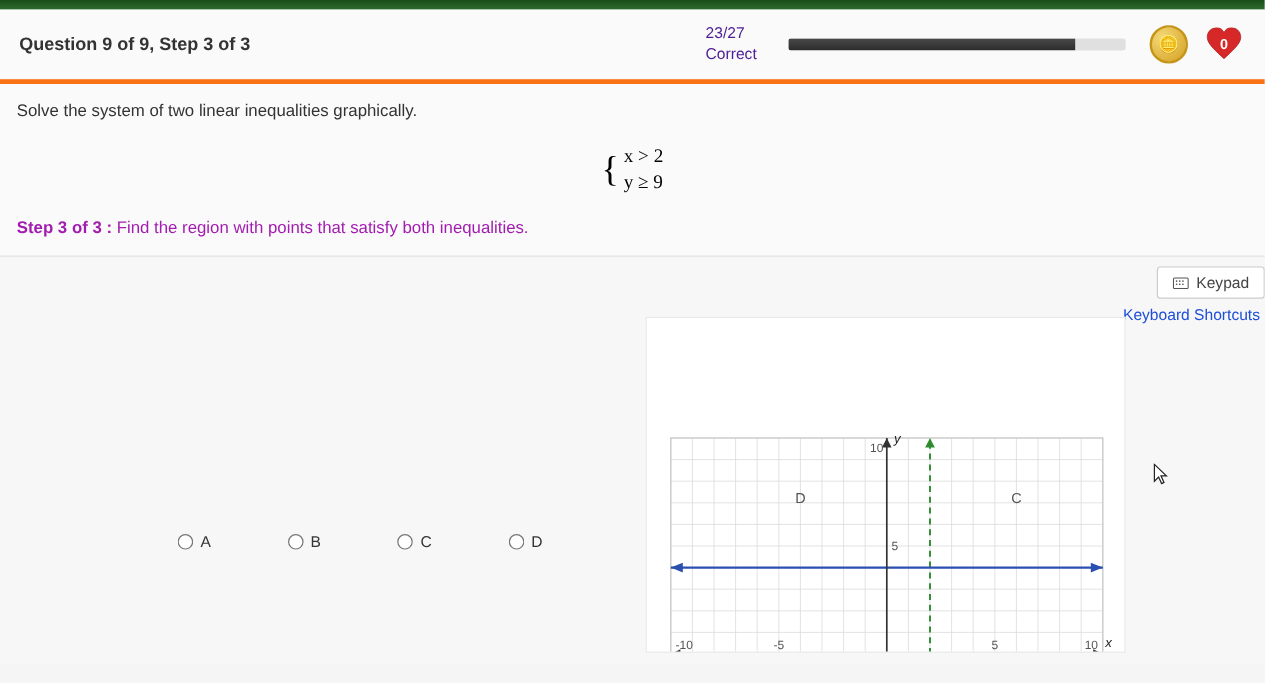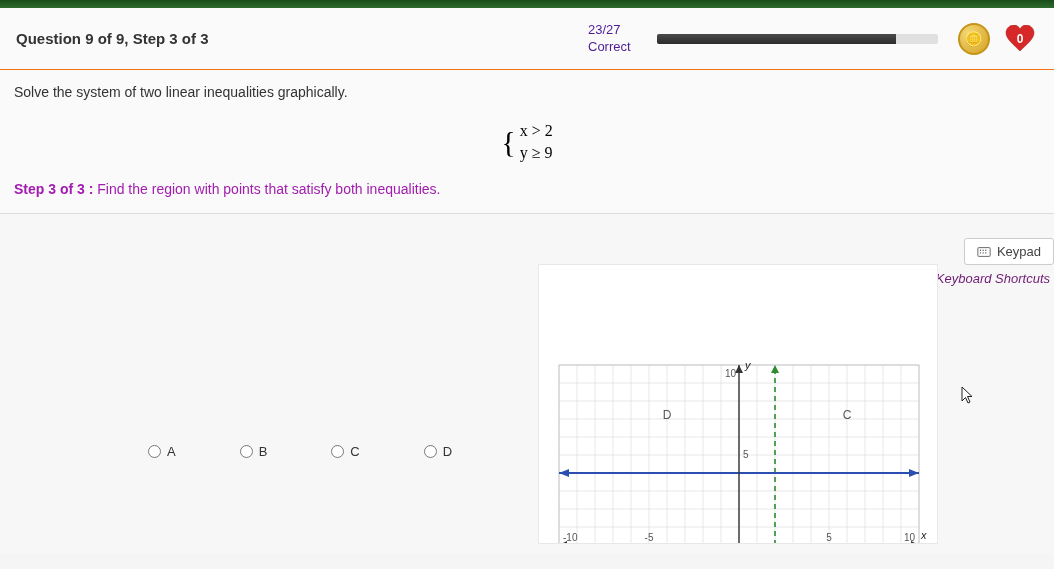--- a/index.html
+++ b/index.html
@@ -12,21 +12,21 @@
       position: relative;
     }
     .top-bar {
       height: 8px;
       background: linear-gradient(to bottom, #1a4d1a, #2d6b2d);
     }
     .header-row {
       display: flex;
       align-items: center;
       background: #fafafa;
-      border-bottom: 1px solid #f97316;
+      border-bottom: 4px solid #f97316;
       padding: 12px 16px;
       height: 62px;
     }
     .question-label {
       font-size: 15px;
       color: #333;
       font-weight: 600;
       flex: 0 0 560px;
     }
     .score-block {
@@ -108,38 +108,38 @@
       height: 340px;
     }
     .answer-title {
       font-size: 14px;
       font-weight: 600;
       color: #333;
     }
     .keypad-group {
       position: absolute;
       right: 0;
-      top: 24px;
+      top: 8px;
       text-align: right;
       font-size: 13px;
       color: #444;
     }
     .keypad-btn {
       display: inline-flex;
       align-items: center;
       gap: 6px;
       border: 1px solid #ccc;
       background: #fff;
       padding: 5px 12px;
       border-radius: 3px;
       margin-bottom: 6px;
       cursor: pointer;
     }
     .keypad-btn svg { width: 14px; height: 14px; }
-    .shortcuts-link { color: #701a75; cursor: pointer; padding-right: 4px; font-style: italic; }
+    .shortcuts-link { color: #1d4ed8; cursor: pointer; padding-right: 4px; }
     .select-region-block {
       position: absolute;
       left: 120px;
       top: 230px;
       width: 380px;
     }
     .select-region-title {
       font-size: 14px;
       font-weight: 700;
       color: #222;

